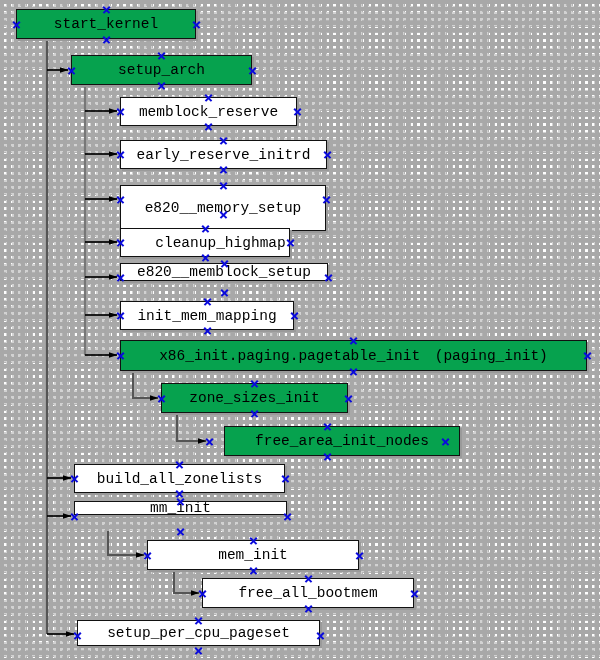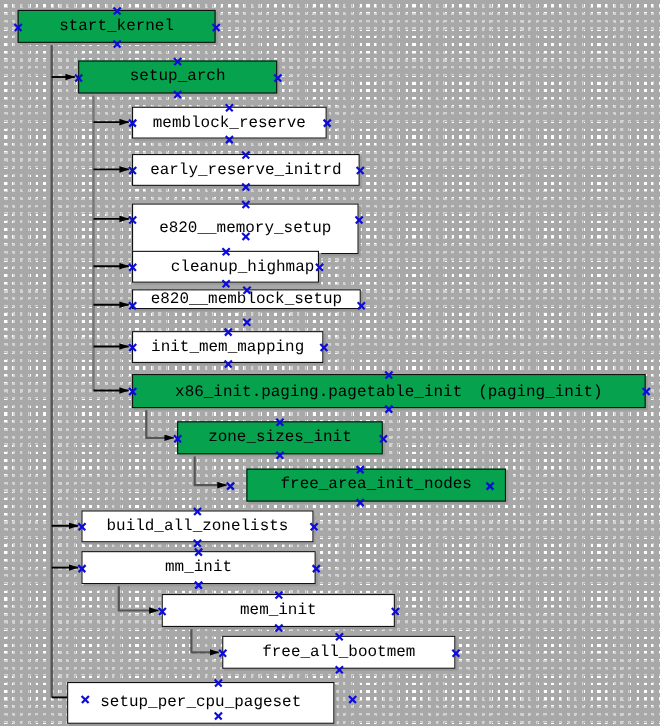--- a/index.html
+++ b/index.html
@@ -161,24 +161,24 @@
       <div class="node white" style="left: 120px; top: 97px; width: 177px; height: 29px;">memblock_reserve</div>
       <div class="node white" style="left: 120px; top: 140px; width: 207px; height: 29px;">early_reserve_initrd</div>
       <div class="node white" style="left: 120px; top: 185px; width: 206px; height: 46px;">e820__memory_setup</div>
       <div class="node white" style="left: 120px; top: 228px; width: 170px; height: 29px; padding-left: 31px;">cleanup_highmap</div>
       <div class="node white" style="left: 120px; top: 263px; width: 208px; height: 18px;">e820__memblock_setup</div>
       <div class="node white" style="left: 120px; top: 301px; width: 174px; height: 29px;">init_mem_mapping</div>
       <div class="node green" style="left: 120px; top: 340px; width: 467px; height: 31px;">x86_init.paging.pagetable_init　(paging_init)</div>
       <div class="node green" style="left: 161px; top: 383px; width: 187px; height: 30px;">zone_sizes_init</div>
       <div class="node green" style="left: 224px; top: 426px; width: 236px; height: 30px;">free_area_init_nodes</div>
       <div class="node white" style="left: 74px; top: 464px; width: 211px; height: 29px;">build_all_zonelists</div>
-      <div class="node white" style="left: 74px; top: 501px; width: 213px; height: 30px;">mm_init</div>
+      <div class="node white" style="left: 74px; top: 501px; width: 213px; height: 14px;">mm_init</div>
       <div class="node white" style="left: 147px; top: 540px; width: 212px; height: 30px;">mem_init</div>
       <div class="node white" style="left: 202px; top: 578px; width: 212px; height: 30px;">free_all_bootmem</div>
-      <div class="node white" style="left: 61px; top: 620px; width: 243px; height: 38px;">setup_per_cpu_pageset</div>
+      <div class="node white" style="left: 77px; top: 620px; width: 243px; height: 26px;">setup_per_cpu_pageset</div>
     </div>
   <div id="handles">
       <div class="handle" style="left: 11.5px; top: 19.5px;"></div>
       <div class="handle" style="left: 191.5px; top: 19.5px;"></div>
       <div class="handle" style="left: 101.5px; top: 4.5px;"></div>
       <div class="handle" style="left: 101.5px; top: 34.5px;"></div>
       <div class="handle" style="left: 66.5px; top: 65.5px;"></div>
       <div class="handle" style="left: 247.5px; top: 65.5px;"></div>
       <div class="handle" style="left: 157px; top: 50.5px;"></div>
       <div class="handle" style="left: 157px; top: 80.5px;"></div>

